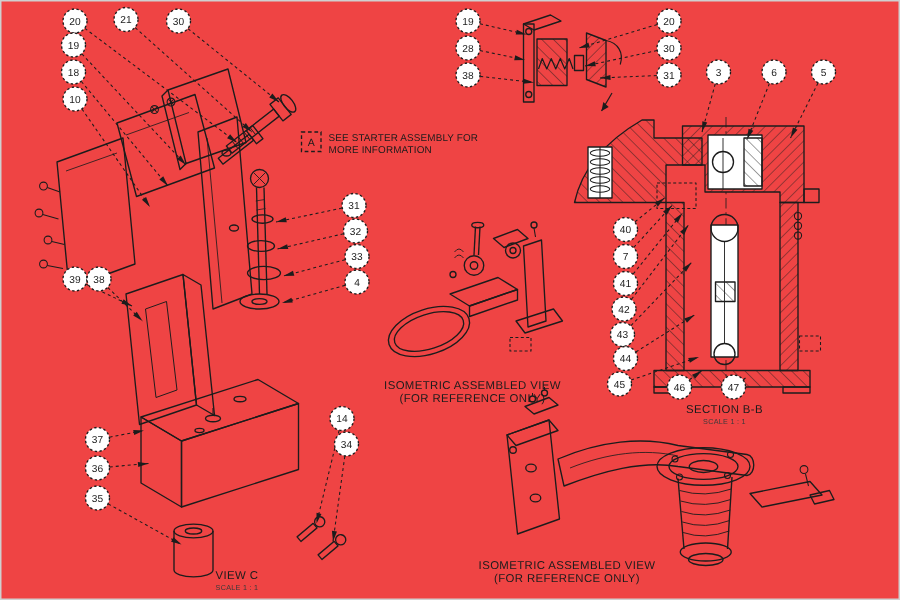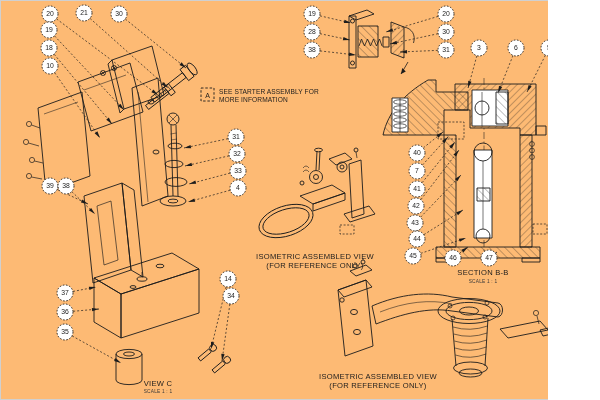--- a/index.html
+++ b/index.html
@@ -1,17 +1,17 @@
 <!DOCTYPE html>
 <html><head>
 <meta charset="utf-8">
 <style>
   html,body{margin:0;padding:0;background:#ffffff;}
   .sheet{
-    position:relative;width:548px;height:400px;background:#fdba74;
+    position:relative;width:600px;height:400px;background:#ef4444;
     font-family:"Liberation Sans", sans-serif;overflow:hidden;
   }
   svg{position:absolute;left:0;top:0;}
   text{fill:#1c1c1c;}
   .cap{font-size:7.6px;letter-spacing:.25px;}
   .cap-sub{font-size:4.8px;letter-spacing:.2px;fill:#3a3a3a;}
   .note-txt{font-size:6.6px;letter-spacing:.1px;}
   .flag-txt{font-size:7px;}
   .balloon-num{font-size:6.8px;}
 </style>

